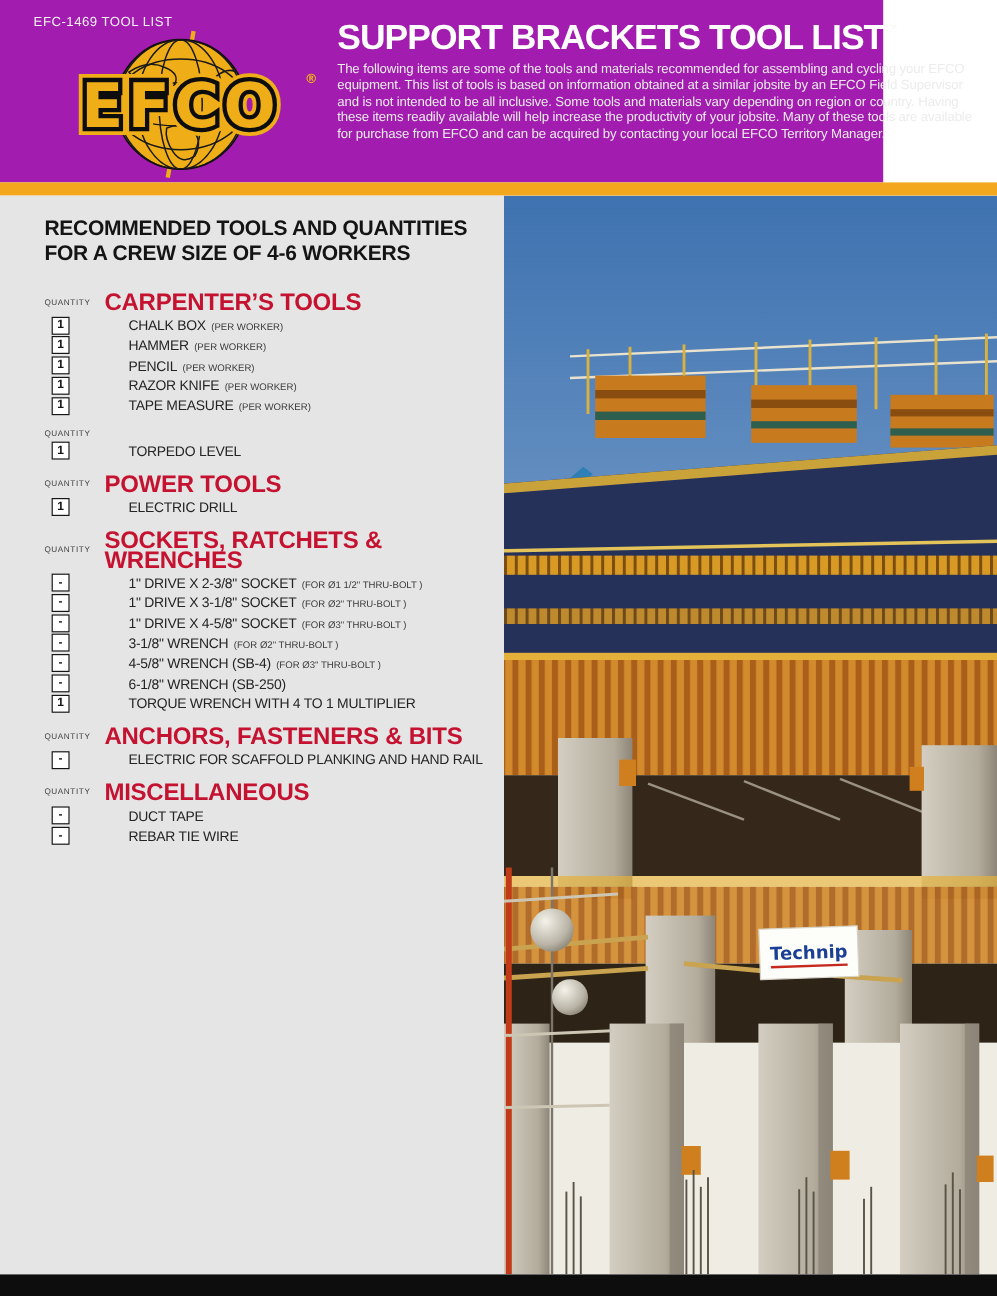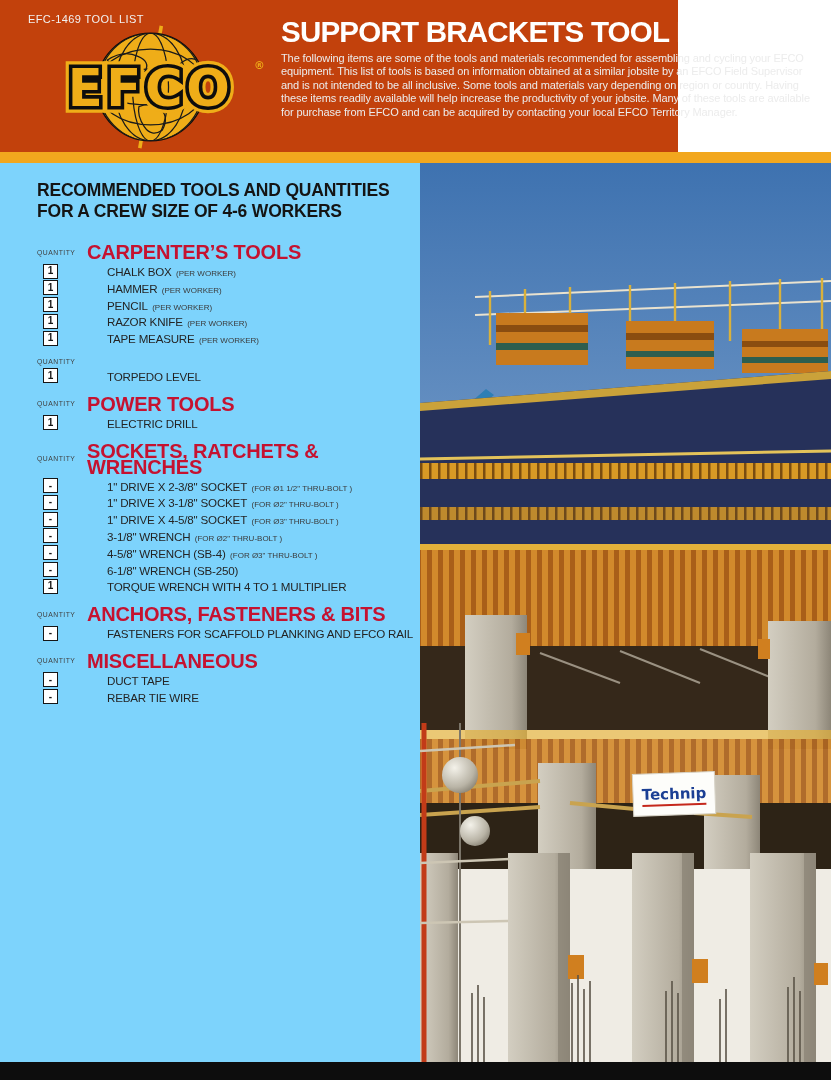--- a/index.html
+++ b/index.html
@@ -1,34 +1,34 @@
 <!DOCTYPE html>
 <html><head>
 <meta charset="utf-8">
 <style>
   * { margin:0; padding:0; box-sizing:border-box; }
   body { background:#666; font-family:"Liberation Sans", sans-serif; }
   .page { position:relative; width:831px; height:1080px; margin:0 auto; background:#fff; overflow:hidden; }
 
   
-  .hdr { position:absolute; left:0; top:0; width:678px; height:152px; background:#c2410c; }
+  .hdr { position:absolute; left:0; top:0; width:736px; height:152px; background:#a21caf; }
   .doc-code { position:absolute; left:28px; top:13px; color:#f2f2f2; font-size:11px; letter-spacing:.4px; }
   .logo-wrap { position:absolute; left:22px; top:24px; width:258px; height:126px; }
   .hdr-right { position:absolute; left:281px; top:16px; width:534px; }
   .big-title { color:#ffffff; font-size:29px; font-weight:800; letter-spacing:-0.8px; line-height:32px; white-space:nowrap; transform:scaleX(1.02); transform-origin:left; }
   .intro { margin-top:4px; color:#ececec; font-size:11px; line-height:13.4px; letter-spacing:-0.1px; }
 
   
   .divider { position:absolute; left:0; top:152px; width:831px; height:11px; background:#F2A71E; }
 
   
   .bottom-bar { position:absolute; left:0; top:1062px; width:831px; height:18px; background:#0d0d0d; }
 
   
-  .panel { position:absolute; left:0; top:163px; width:420px; height:899px; background:#7dd3fc; padding:17px 0 0 37px; }
+  .panel { position:absolute; left:0; top:163px; width:420px; height:899px; background:#e5e5e5; padding:17px 0 0 37px; }
   .list-heading { color:#141414; font-size:17.5px; font-weight:800; line-height:20.5px; letter-spacing:-0.2px; }
   .sections { margin-top:11px; display:flex; flex-direction:column; }
   .section { margin-top:12px; }
   .sechead, .row { display:grid; grid-template-columns:50px 1fr; align-items:center; }
   .qlabel { color:#3f3f3f; font-size:6.8px; letter-spacing:.5px; font-weight:400; }
   .sectitle { color:#C51230; font-size:20px; font-weight:800; letter-spacing:-0.2px; line-height:16px; }
   .rows { margin-top:2px; display:flex; flex-direction:column; }
   .row { height:16.8px; }
   .qtybox { width:15px; height:15px; margin-left:6px; border:1.7px solid #161616; background:#fff; display:flex; align-items:center; justify-content:center; font-size:10px; font-weight:700; color:#161616; line-height:1; }
   .iname { color:#242424; font-size:11.6px; font-weight:500; letter-spacing:-0.2px; white-space:nowrap;margin-left:20px; }
@@ -189,21 +189,21 @@
       </div>
 
       <div class="section">
         <div class="sechead">
           <span class="qlabel">QUANTITY</span>
           <span class="sectitle">ANCHORS, FASTENERS &amp; BITS</span>
         </div>
         <div class="rows">
           <div class="row">
             <span class="qtybox">-</span>
-            <span><span class="iname">FASTENERS FOR SCAFFOLD PLANKING AND EFCO RAIL</span></span>
+            <span><span class="iname">ELECTRIC FOR SCAFFOLD PLANKING AND HAND RAIL</span></span>
           </div>
         </div>
       </div>
 
       <div class="section">
         <div class="sechead">
           <span class="qlabel">QUANTITY</span>
           <span class="sectitle">MISCELLANEOUS</span>
         </div>
         <div class="rows">

